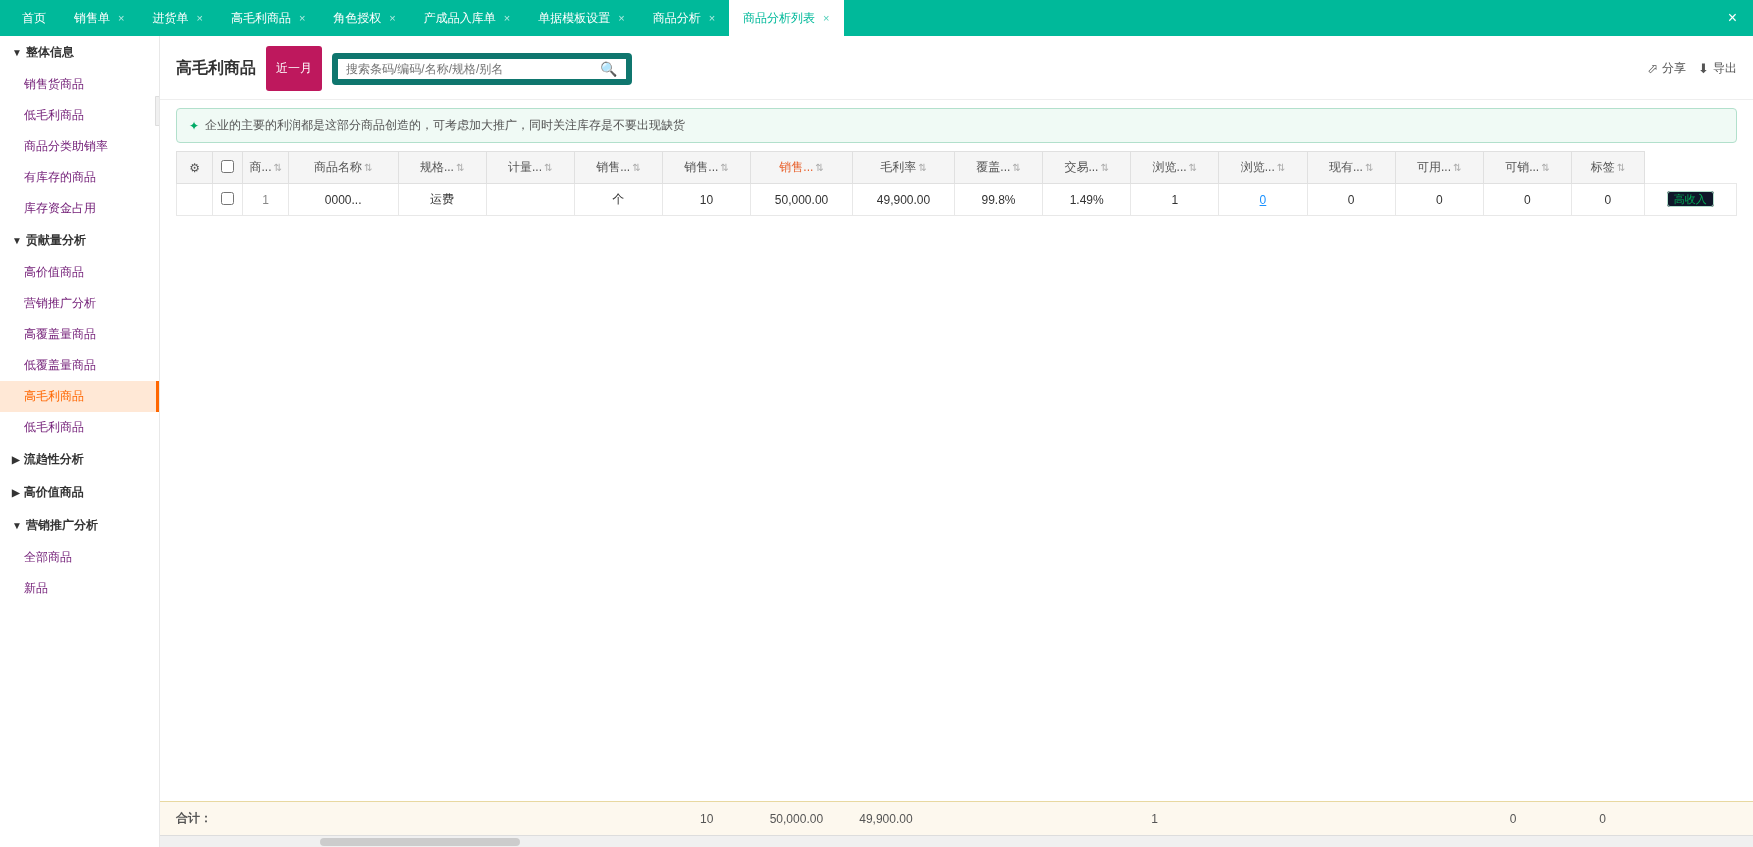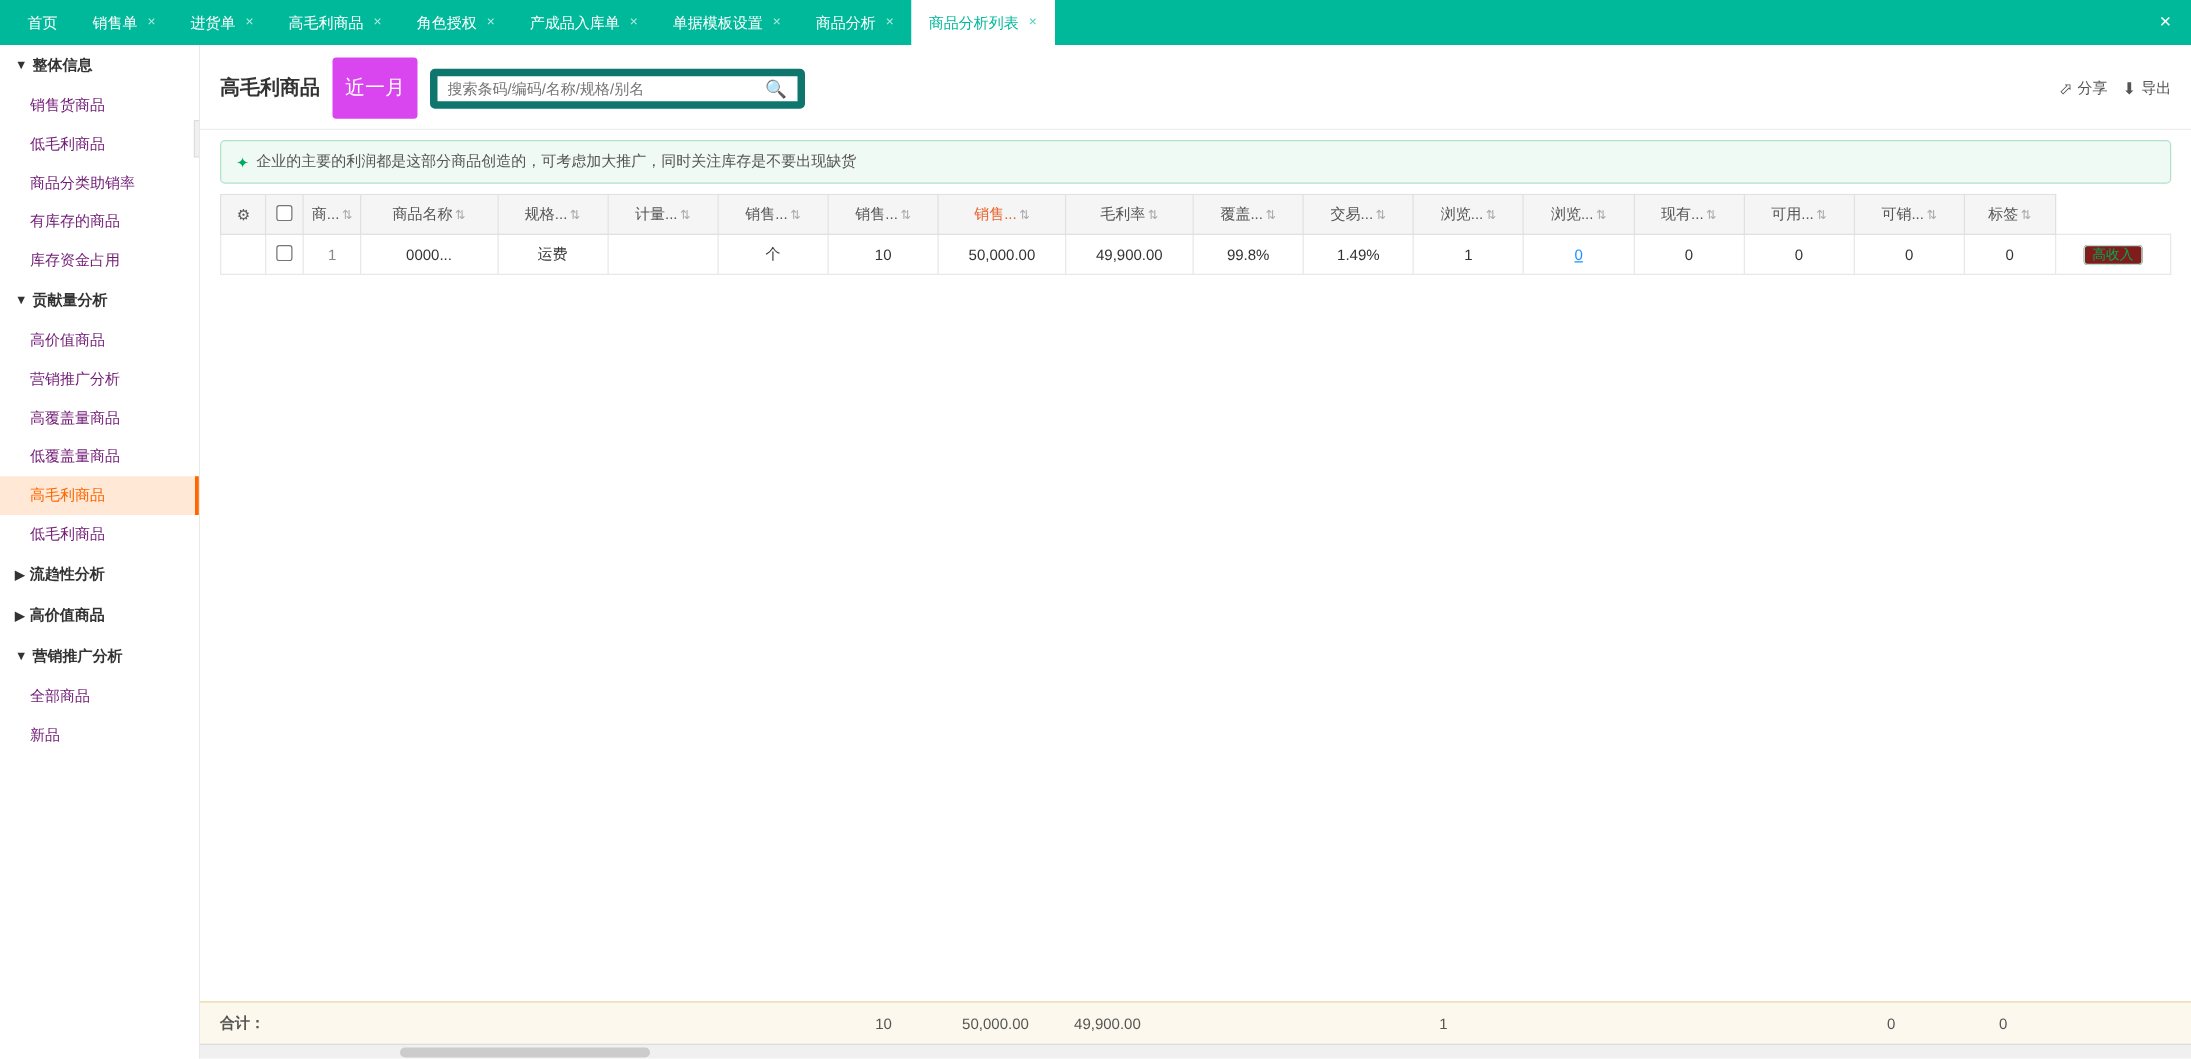--- a/index.html
+++ b/index.html
@@ -112,27 +112,27 @@
       align-items: center;
       gap: 10px;
       border-bottom: 1px solid #eee;
     }
     .content-title {
       font-size: 16px;
       font-weight: bold;
       color: #333;
     }
     .btn-month {
-      background: #d946ef;
+      background: #be185d;
       color: #fff;
       border: none;
       padding: 14px 10px;
       border-radius: 3px;
       cursor: pointer;
-      font-size: 16px;
+      font-size: 12px;
     }
     .search-box {
       display: flex;
       align-items: center;
       border: 6px solid #0f766e;
       border-radius: 4px;
       padding: 2px 8px;
       gap: 4px;
       flex: 1;
       max-width: 300px;
@@ -202,21 +202,21 @@
       margin-left: 2px;
     }
     td {
       border: 1px solid #e8e8e8;
       padding: 7px 6px;
       text-align: center;
       color: #333;
       font-size: 12px;
     }
     .tag-green {
-      background: #7f1d1d;
+      background: #0f172a;
       color: #00aa55;
       border: 1px solid #b2e0cc;
       border-radius: 3px;
       padding: 1px 6px;
       font-size: 11px;
     }
     .link-blue {
       color: #1890ff;
       text-decoration: underline;
       cursor: pointer;

